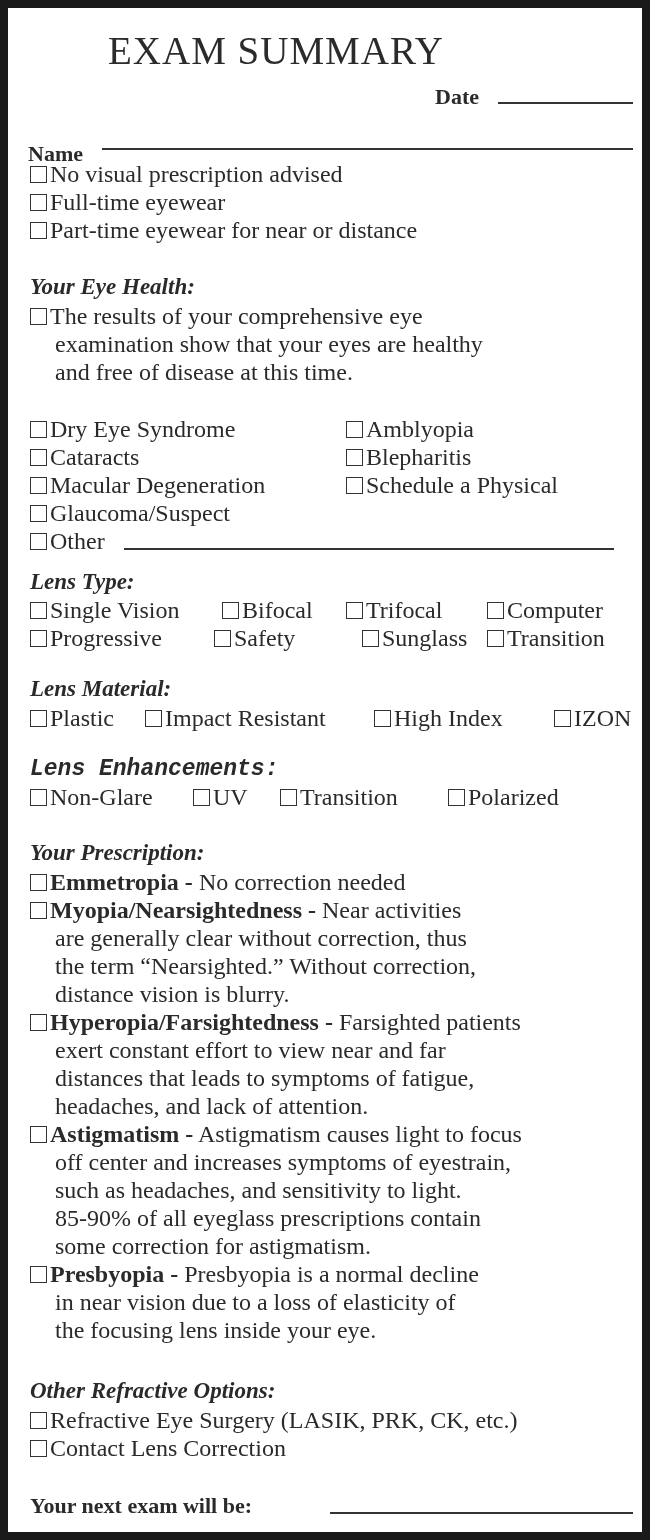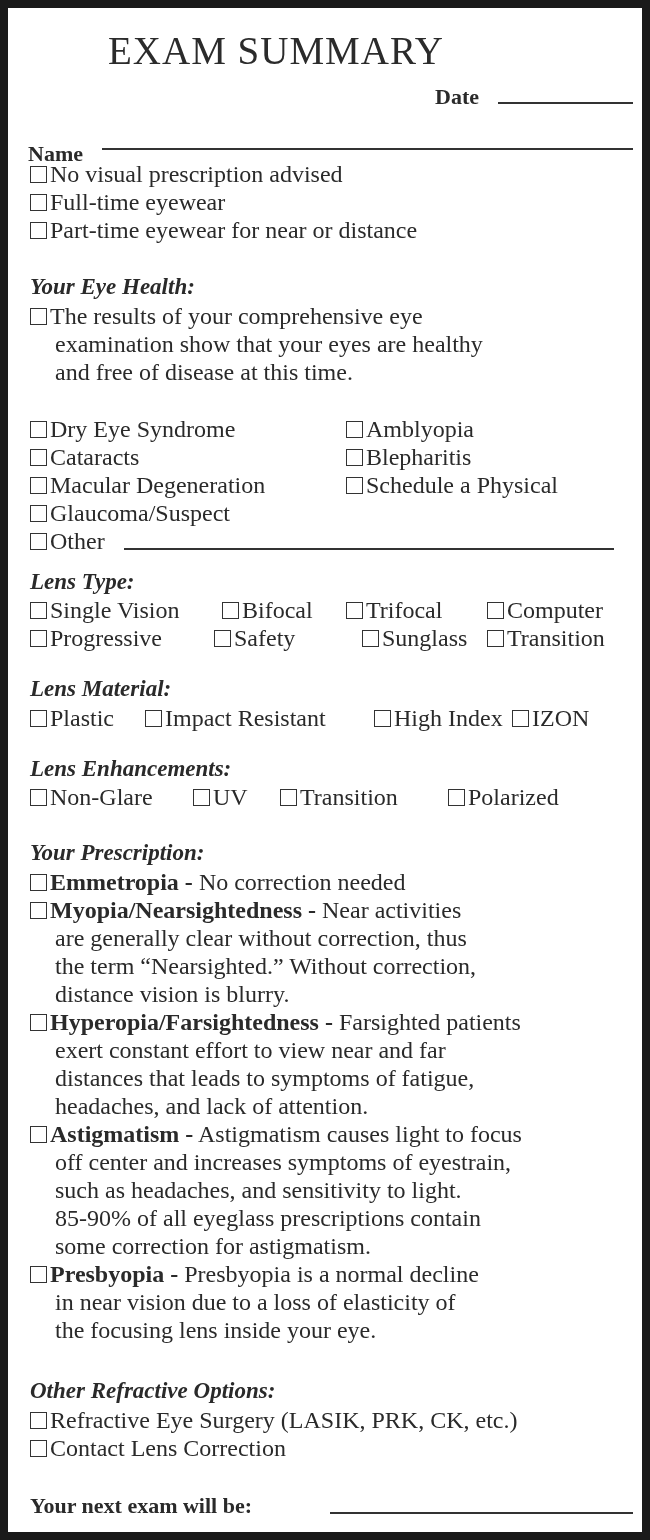--- a/index.html
+++ b/index.html
@@ -62,23 +62,23 @@
   <div class="abs t" style="left:479px;top:588px;"><span class="cb"></span><span>Computer</span></div>
   <div class="abs t" style="left:22px;top:616px;"><span class="cb"></span><span>Progressive</span></div>
   <div class="abs t" style="left:206px;top:616px;"><span class="cb"></span><span>Safety</span></div>
   <div class="abs t" style="left:338px;top:616px;padding-left:16px;"><span class="cb"></span><span>Sunglass</span></div>
   <div class="abs t" style="left:479px;top:616px;"><span class="cb"></span><span>Transition</span></div>
 
   <div class="abs h" style="left:22px;top:668px;">Lens Material:</div>
   <div class="abs t" style="left:22px;top:696px;"><span class="cb"></span><span>Plastic</span></div>
   <div class="abs t" style="left:137px;top:696px;"><span class="cb"></span><span>Impact Resistant</span></div>
   <div class="abs t" style="left:366px;top:696px;"><span class="cb"></span><span>High Index</span></div>
-  <div class="abs t" style="left:504px;top:696px;"><span class="cb"></span><span>IZON</span></div>
+  <div class="abs t" style="left:546px;top:696px;"><span class="cb"></span><span>IZON</span></div>
 
-  <div class="abs h" style="left:22px;top:748px;">Lens Enhancements:</div>
+  <div class="abs h" style="left:22px;top:748px;font-family:Liberation Mono, monospace;">Lens Enhancements:</div>
   <div class="abs t" style="left:22px;top:775px;"><span class="cb"></span><span>Non-Glare</span></div>
   <div class="abs t" style="left:185px;top:775px;"><span class="cb"></span><span>UV</span></div>
   <div class="abs t" style="left:272px;top:775px;"><span class="cb"></span><span>Transition</span></div>
   <div class="abs t" style="left:440px;top:775px;"><span class="cb"></span><span>Polarized</span></div>
 
   <div class="abs h" style="left:22px;top:832px;text-align:center;">Your Prescription:</div>
   <div class="abs t" style="left:22px;top:860px;">
     <div><span class="cb"></span><span class="b">Emmetropia -</span><span> No correction needed</span></div>
     <div><span class="cb"></span><span class="b">Myopia/Nearsightedness -</span><span> Near activities</span></div>
     <div class="indent">are generally clear without correction, thus</div>

